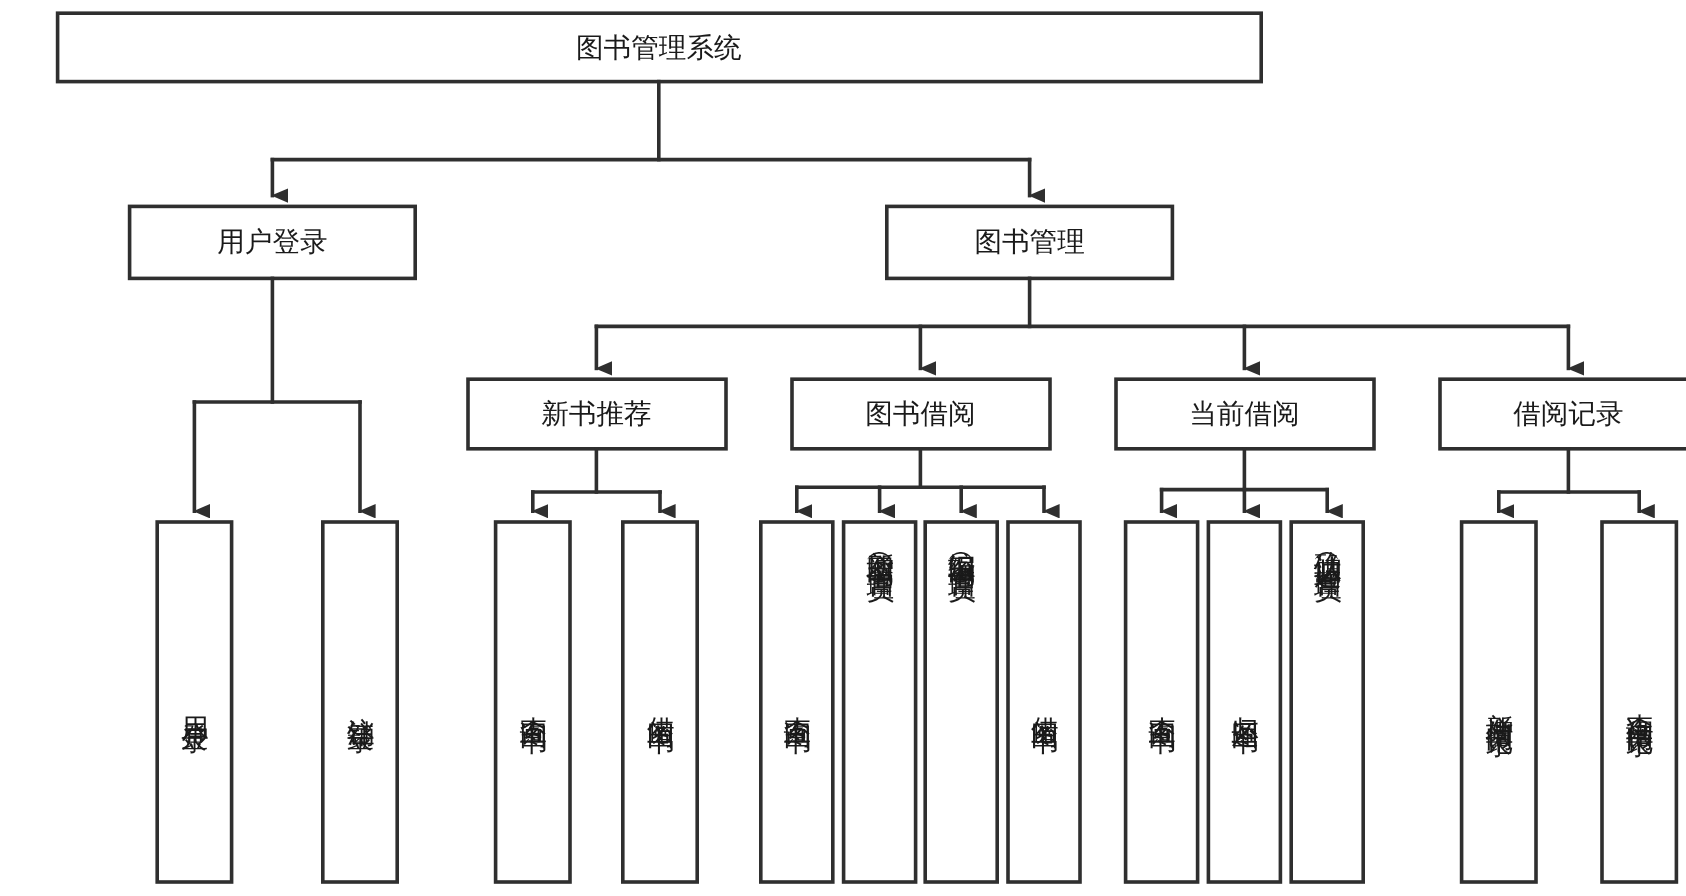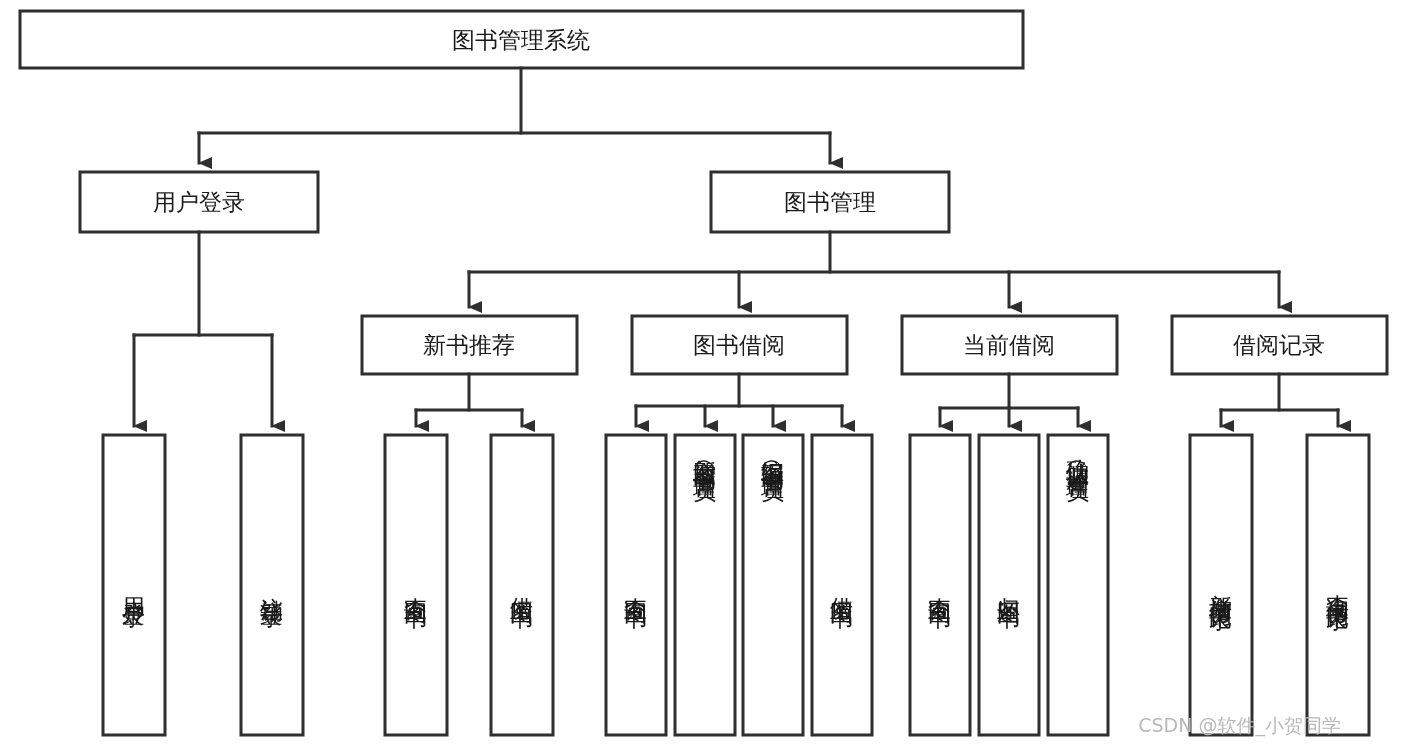--- a/index.html
+++ b/index.html
@@ -11,20 +11,21 @@
     width: 1405px;
     height: 747px;
     font-family: "DejaVu Sans", "Liberation Sans", sans-serif;
     overflow: hidden;
     position: relative;
   }
   #diagram-root {
     position: relative;
     width: 1353px;
     height: 747px;
+    margin-left: 28px;
   }
   svg.flow {
     position: absolute;
     top: 0;
     left: 0;
     width: 1405px;
     height: 747px;
   }
   .node-box {
     fill: #ffffff;
@@ -217,14 +218,13 @@
     <span class="leaf-label">确认归还（管理员）</span>
   </div>
 
   <div class="leaf-label-wrap" style="left:1190px; top:435px; width:62px; height:300px; align-items:center;">
     <span class="leaf-label">新增借阅记录</span>
   </div>
   <div class="leaf-label-wrap" style="left:1307px; top:435px; width:62px; height:300px; align-items:center;">
     <span class="leaf-label">查询借阅记录</span>
   </div>
 
-  <div class="watermark">CSDN @软件_小贺同学</div>
 </div>
 
 </body></html>

